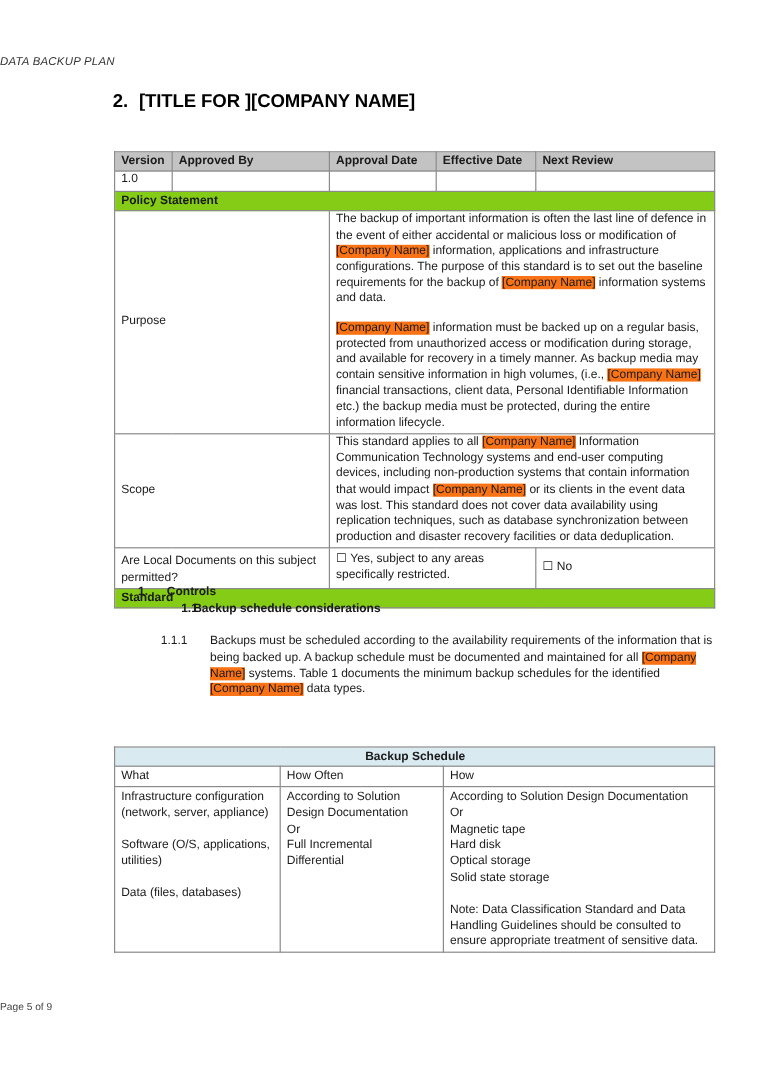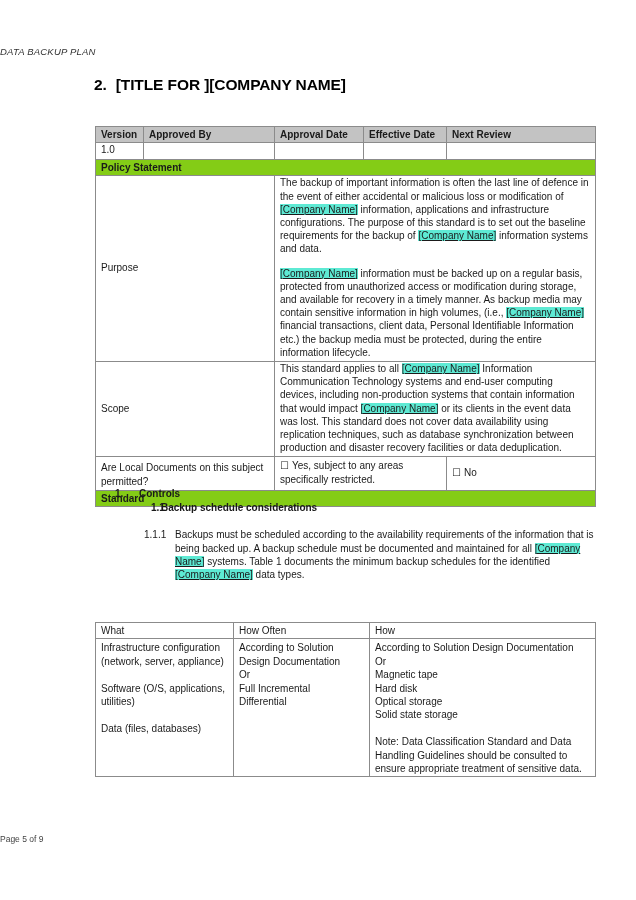--- a/index.html
+++ b/index.html
@@ -87,23 +87,22 @@
   }
   .policy-table td.body-cell p {
     margin: 0;
   }
   .policy-table td.body-cell p + p {
     margin-top: 11px;
   }
   .policy-table td.mid { vertical-align: middle; }
 
   .hl {
-    background: #5eead4;
+    background: #f97316;
     color: #1a1a1a;
-    text-decoration: underline;
   }
 
   .cb {
     font-family: "DejaVu Sans", sans-serif;
     font-size: 10px;
     margin-right: 3px;
   }
 
   
   .controls {
@@ -134,21 +133,21 @@
     left: 56px;
   }
   .lvl2 .txt { margin-left: 22px; display: inline-block; }
   .lvl3 {
     position: relative;
     padding-left: 80px;
     margin-top: 14px;
   }
   .lvl3 .marker {
     position: absolute;
-    left: 49px;
+    left: 39px;
     width: 40px;
   }
 
   
   .schedule-table {
     position: absolute;
     top: 622px;
     left: 95px;
     width: 500px;
     font-size: 10px;
@@ -264,20 +263,23 @@
     </div>
   </div>
 
   <table class="schedule-table">
     <colgroup>
       <col style="width:138px">
       <col style="width:136px">
       <col style="width:226px">
     </colgroup>
     <tbody>
+      <tr class="title-row">
+        <td colspan="3">Backup Schedule</td>
+      </tr>
       <tr class="col-head">
         <td>What</td>
         <td>How Often</td>
         <td>How</td>
       </tr>
       <tr class="body-row">
         <td>
           <p>Infrastructure configuration (network, server, appliance)</p>
           <p class="gap">Software (O/S, applications, utilities)</p>
           <p class="gap">Data (files, databases)</p>

